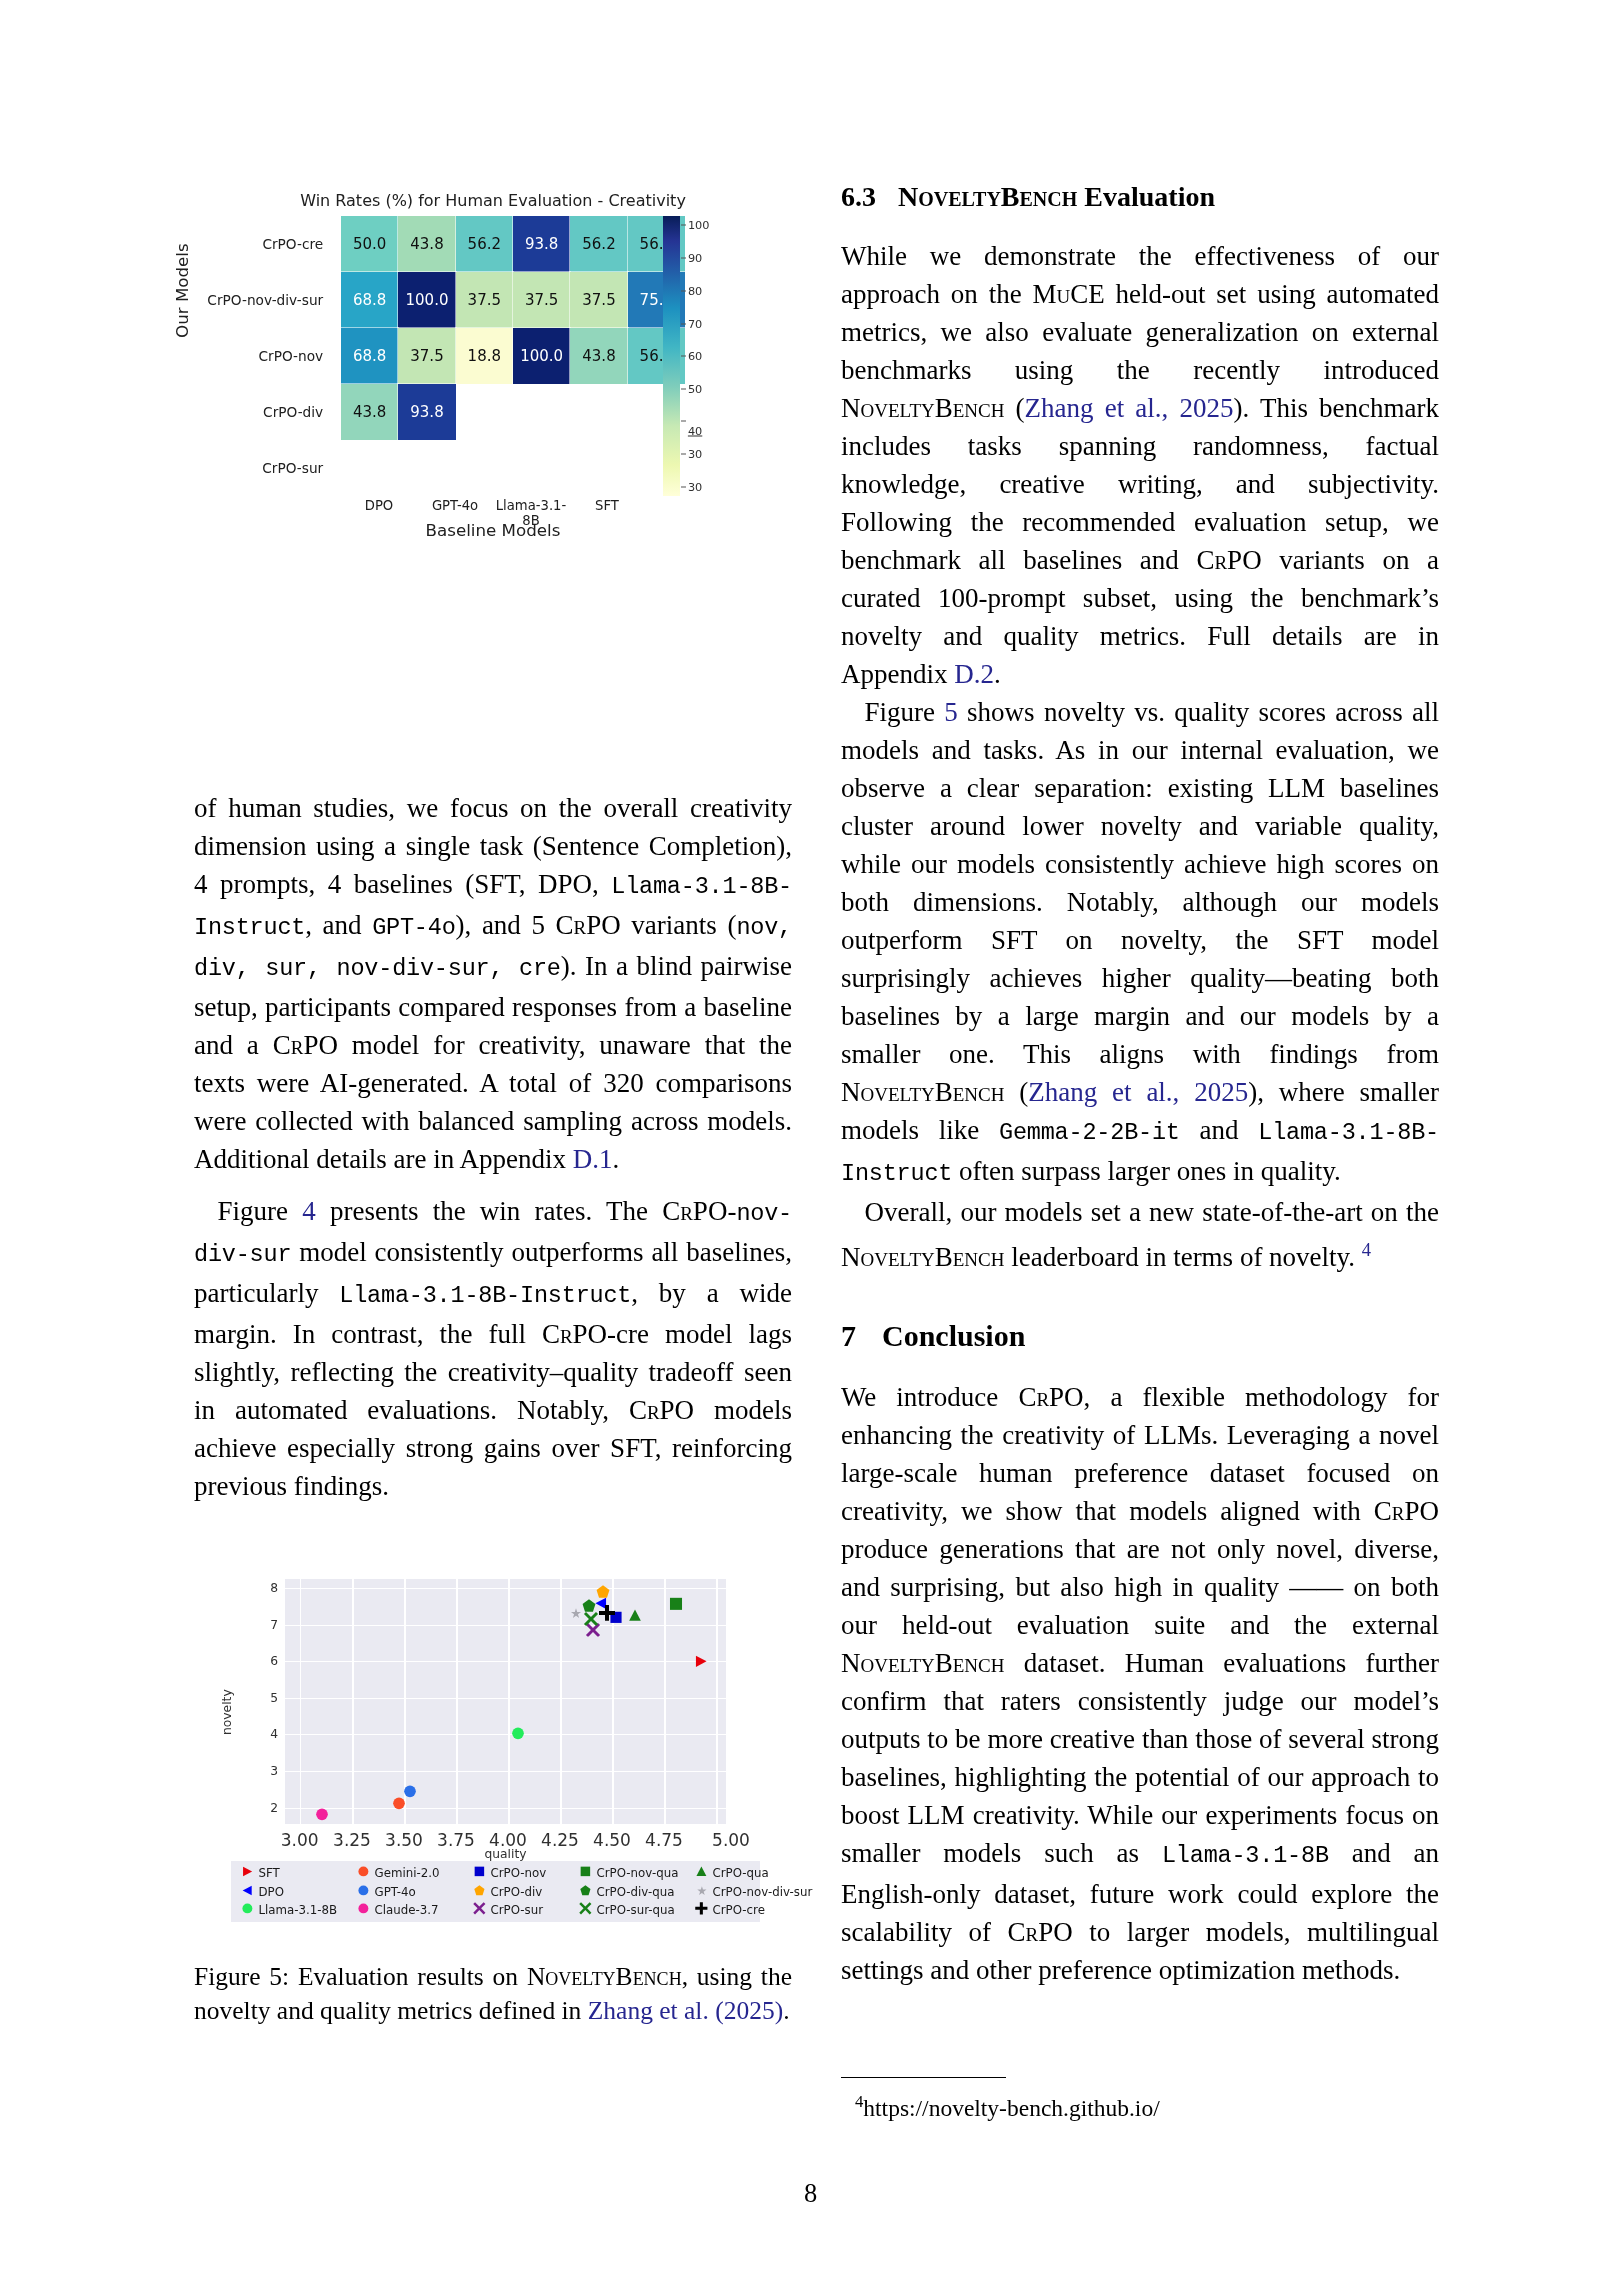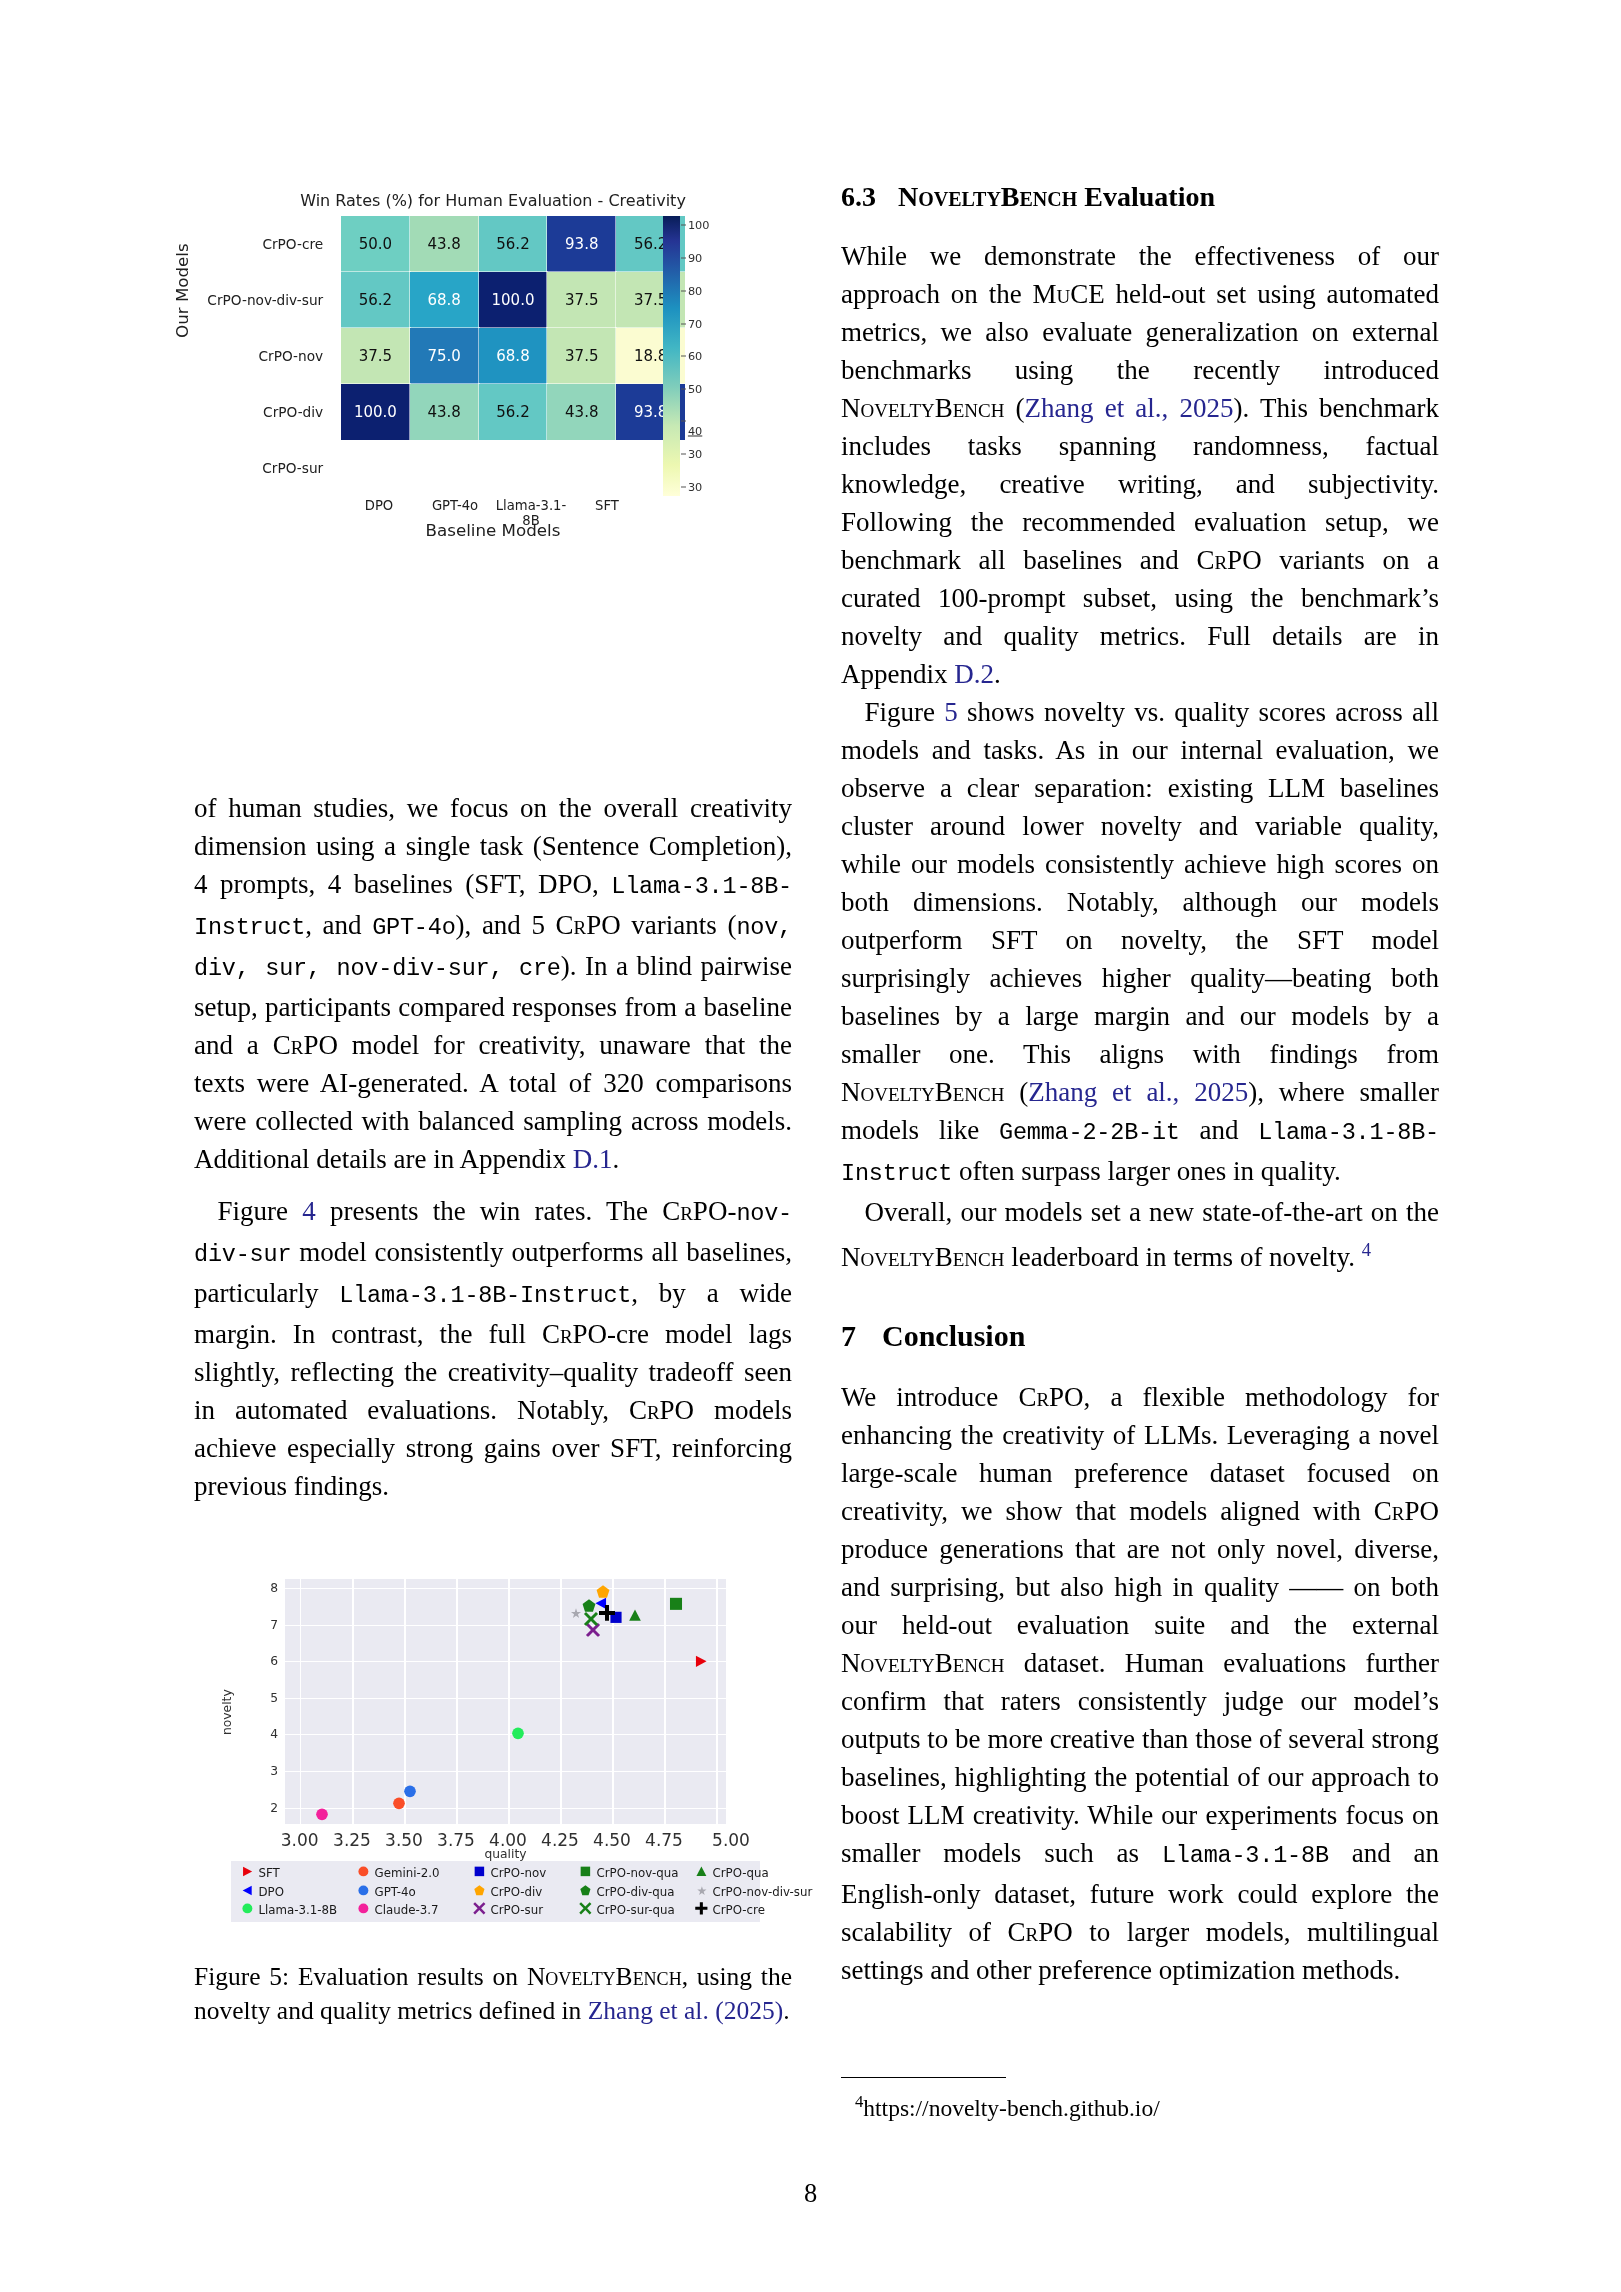--- a/index.html
+++ b/index.html
@@ -80,21 +80,21 @@
   .hm-ylabel {
     position:absolute; left:-21.6px; top:147px;
     transform:rotate(-90deg); transform-origin:left top;
     font-family:"DejaVu Sans", sans-serif; font-size:16.7px; color:#202020;
     white-space:nowrap;
   }
   .hm-grid {
     position:absolute; left:147px; top:24.5px;
     width:344px; height:280px;
     display:grid;
-    grid-template-columns:repeat(5,1fr);
+    grid-template-columns:repeat(6,1fr);
     grid-template-rows:repeat(5,1fr);
   }
   .hm-cell {
     display:flex; align-items:center; justify-content:center;
     font-family:"DejaVu Sans", sans-serif; font-size:15px;
     outline:0.5px solid rgba(255,255,255,0.55);
   }
   .hm-rowlabels {
     position:absolute; left:0px; top:24.5px; width:139px; height:280px;
     display:grid; grid-template-rows:repeat(5,1fr);

